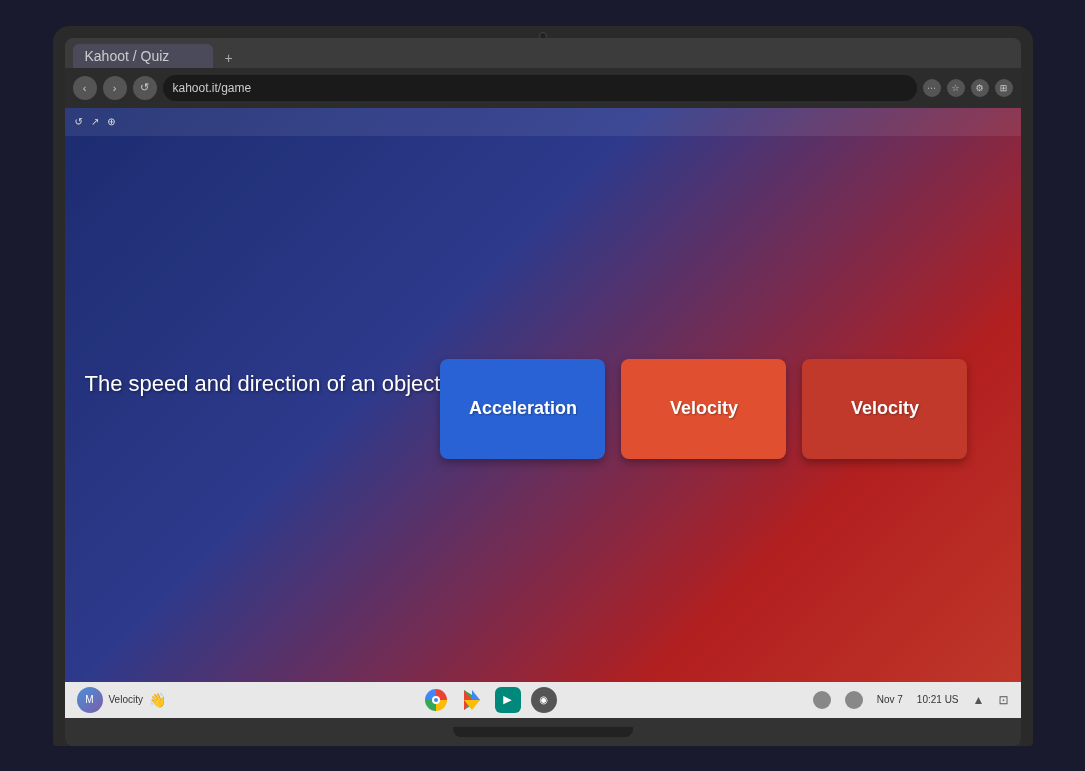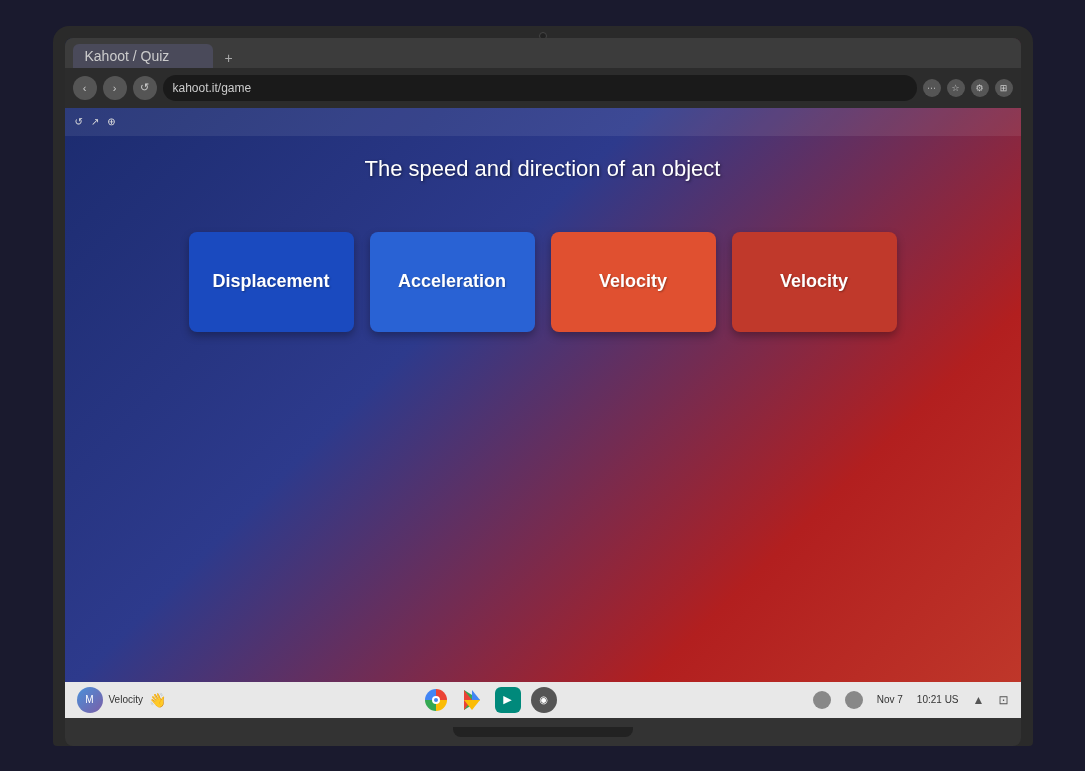--- a/index.html
+++ b/index.html
@@ -150,21 +150,21 @@
       color: #ccc;
       display: flex;
       align-items: center;
       justify-content: center;
     }
 
     
     .page-content {
       flex: 1;
       display: flex;
-      flex-direction: column;
+      flex-direction: row;
       align-items: center;
       justify-content: flex-start;
       padding: 20px;
       position: relative;
     }
 
     .question-text {
       color: white;
       font-size: 22px;
       font-weight: 500;
@@ -348,23 +348,20 @@
       <div class="quiz-toolbar">
         <span class="quiz-toolbar-item">↺</span>
         <span class="quiz-toolbar-item">↗</span>
         <span class="quiz-toolbar-item">⊕</span>
       </div>
 
       <div class="page-content">
         <div class="question-text">The speed and direction of an object</div>
 
         <div class="answer-buttons">
-          <button class="answer-btn btn-displacement">
-            <span>Displacement</span>
-          </button>
           <button class="answer-btn btn-acceleration">
             <span>Acceleration</span>
           </button>
           <button class="answer-btn btn-distance">
             <span>Velocity</span>
           </button>
           <button class="answer-btn btn-velocity">
             <span>Velocity</span>
           </button>
         </div>

